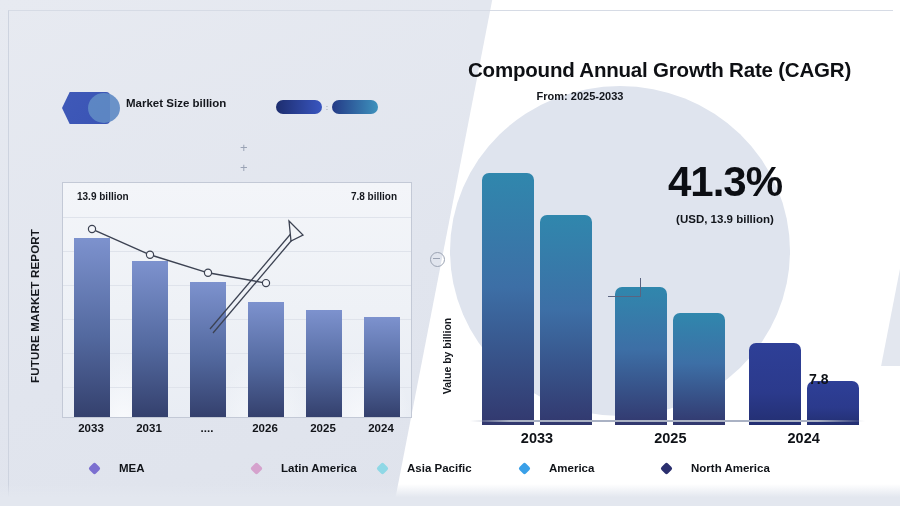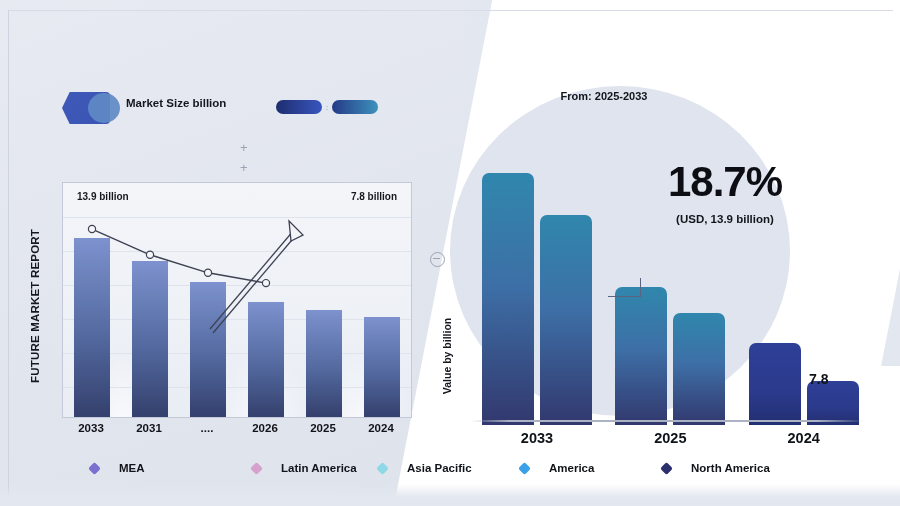--- a/index.html
+++ b/index.html
@@ -49,21 +49,21 @@
     position:absolute;left:30px;top:56px;
     font-size:21px;font-weight:bold;color:#111318;
     letter-spacing:-.2px;white-space:nowrap;
   }
   .right-title{
     position:absolute;left:468px;top:58px;
     font-size:20.5px;font-weight:bold;color:#0e1014;
     letter-spacing:-.2px;white-space:nowrap;
   }
   .right-sub{
-    position:absolute;left:604px;top:90px;transform:translateX(-50%);
+    position:absolute;left:580px;top:90px;transform:translateX(-50%);
     font-size:11px;font-weight:bold;color:#12151b;white-space:nowrap;
   }
 
   
   .logo-mark{
     position:absolute;left:62px;top:92px;width:62px;height:32px;
   }
   .logo-hex{
     position:absolute;left:0;top:0;width:48px;height:32px;
     background:linear-gradient(135deg,#3f59b8 0%,#3a54b5 100%);
@@ -270,22 +270,23 @@
 
   <div class="xlabels" id="left-xlabels">
       <div class="xlabel" style="left: 29px;">2033</div>
       <div class="xlabel" style="left: 87px;">2031</div>
       <div class="xlabel" style="left: 145px;">....</div>
       <div class="xlabel" style="left: 203px;">2026</div>
       <div class="xlabel" style="left: 261px;">2025</div>
       <div class="xlabel" style="left: 319px;">2024</div>
     </div>
 
+  <div class="right-title">Compound Annual Growth Rate (CAGR)</div>
   <div class="right-sub">From: 2025-2033</div>
-  <div class="cagr-big">18.7%</div>
+  <div class="cagr-big">41.3%</div>
   <div class="cagr-note">(USD, 13.9 billion)</div>
 
   <div class="rchart" id="right-bars">
       <div class="rbar g-teal" style="left: 12px; width: 52px; height: 252.053px;"></div>
       <div class="rbar g-teal" style="left: 70px; width: 52px; height: 210.347px;"></div>
       <div class="rbar g-teal" style="left: 145.333px; width: 52px; height: 137.813px;"></div>
       <div class="rbar g-teal" style="left: 203.333px; width: 52px; height: 112.427px;"></div>
       <div class="rbar g-navy" style="left: 278.667px; width: 52px; height: 81.6px;"></div>
       <div class="rbar g-navy" style="left: 336.667px; width: 52px; height: 43.52px;"></div>
     </div>

